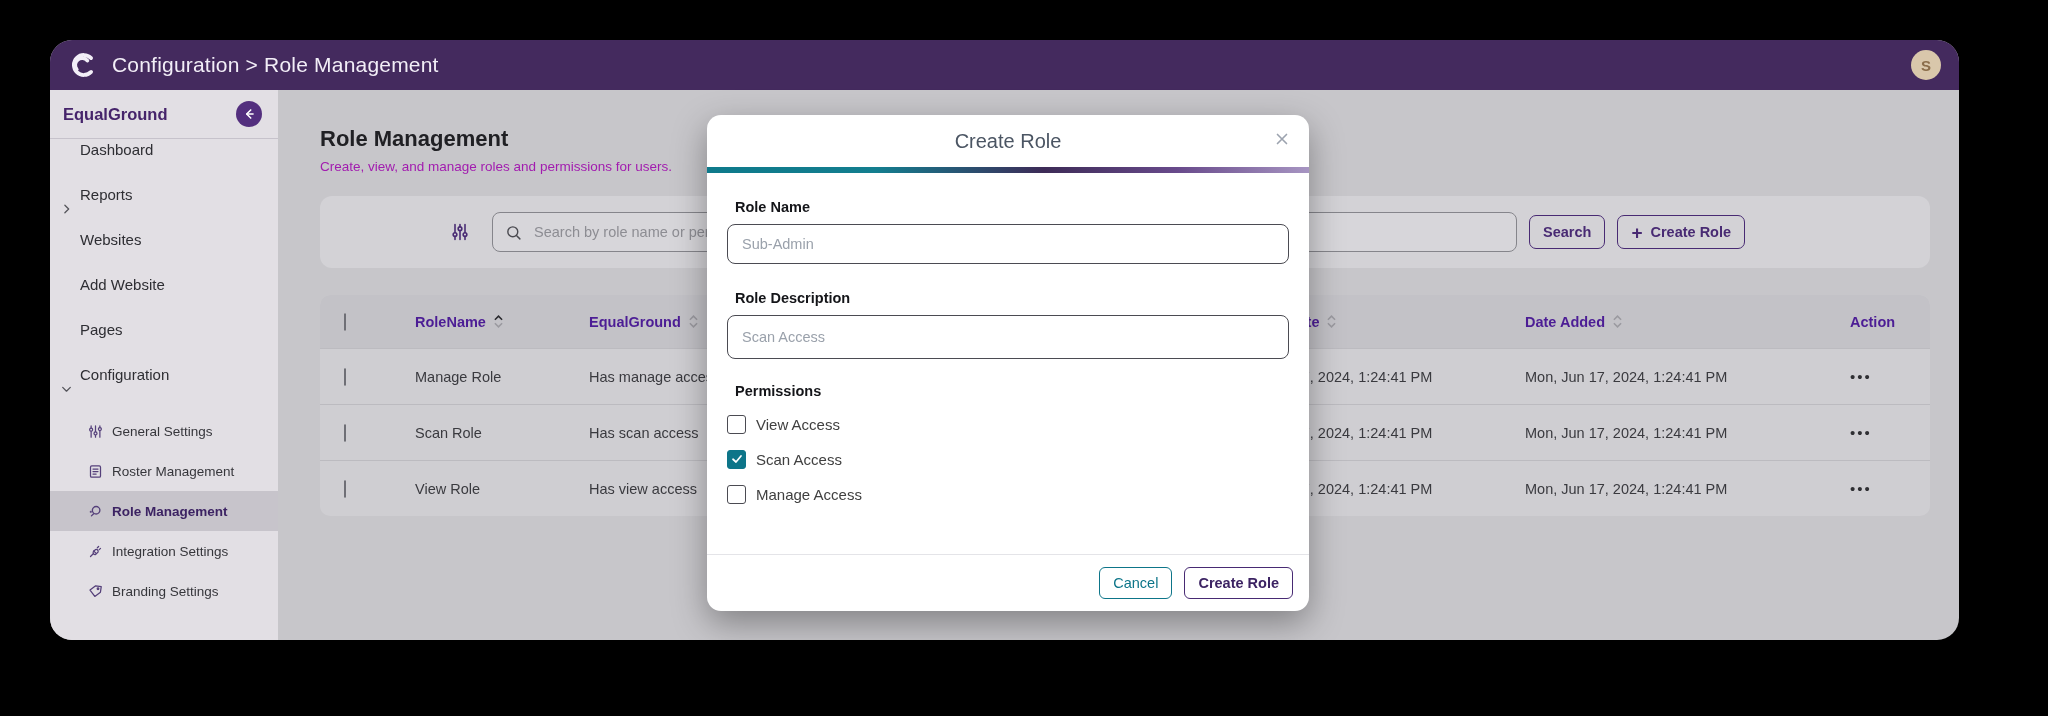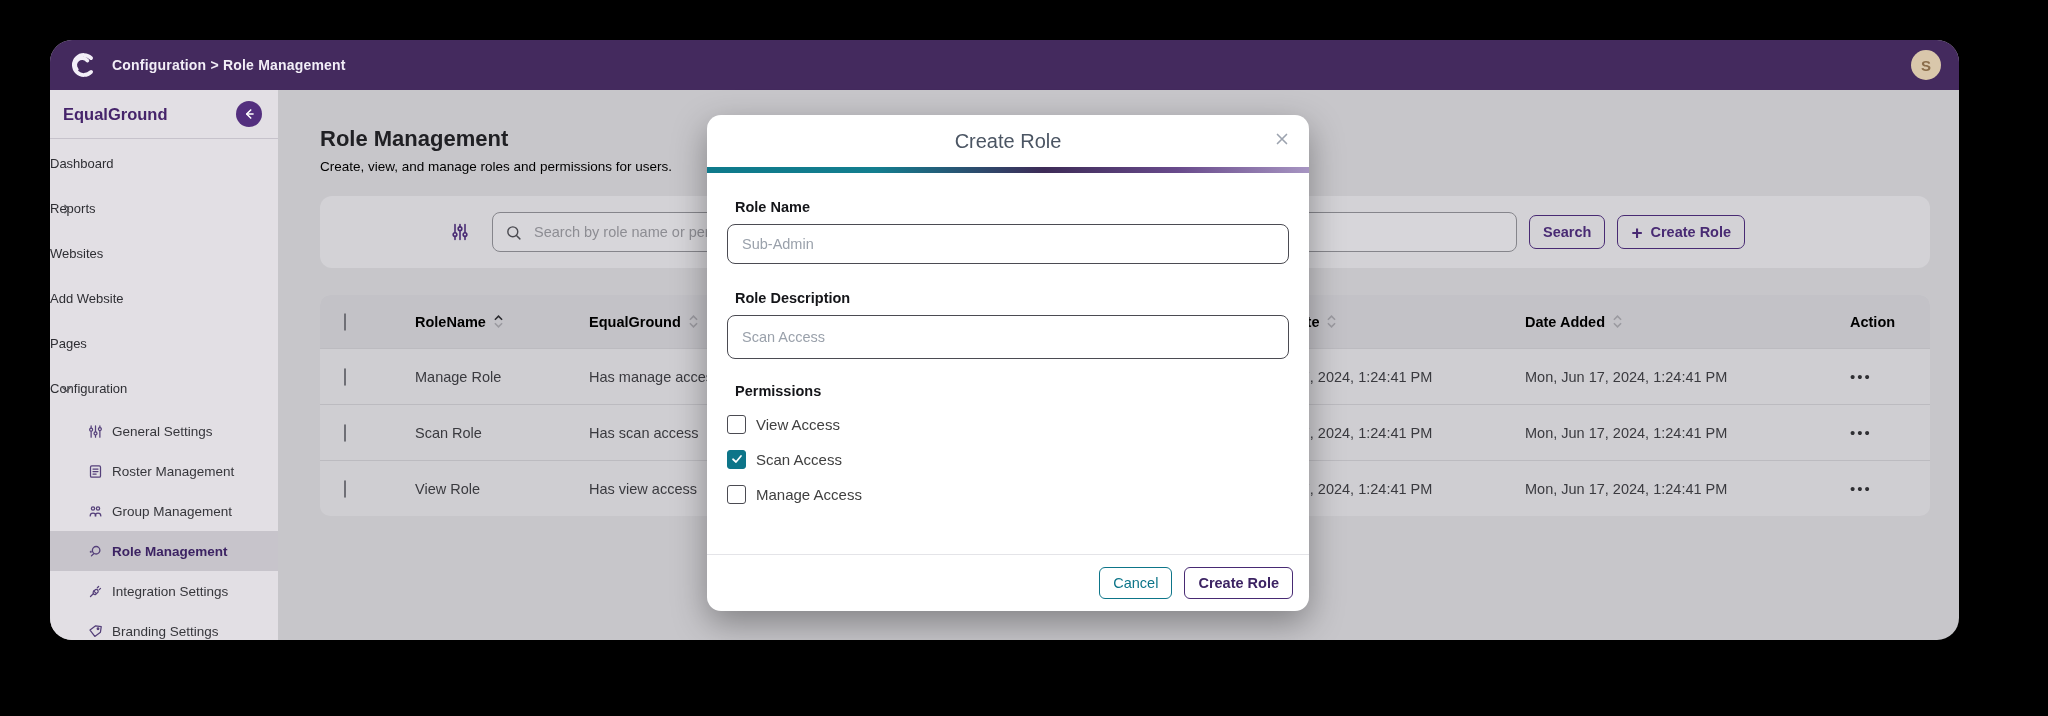--- a/index.html
+++ b/index.html
@@ -3,60 +3,60 @@
 <meta charset="utf-8">
 <style>
   html,body{margin:0;padding:0;background:#000;width:2048px;height:716px;position:relative;
     font-family:"Liberation Sans","DejaVu Sans",sans-serif;-webkit-font-smoothing:antialiased;}
   .app{position:absolute;left:50px;top:40px;width:1909px;height:600px;border-radius:22px;
     overflow:hidden;background:#c7c6ca;}
   
   .topbar{position:absolute;top:0;left:0;right:0;height:50px;background:#442a5e;
     display:flex;align-items:center;padding:0 18px;box-sizing:border-box;}
   .logo{width:30px;height:30px;margin-right:14px;flex:0 0 auto;}
-  .crumb{color:#f2eef7;font-size:14px;font-weight:700;letter-spacing:.2px;}
+  .crumb{color:#f2eef7;font-size:21px;font-weight:400;letter-spacing:.2px;}
   .avatar{margin-left:auto;width:30px;height:30px;border-radius:50%;background:#d9c7ab;
     color:#8a6d4a;font-size:15px;font-weight:600;display:flex;align-items:center;justify-content:center;}
   
   .sidebar{position:absolute;top:50px;left:0;width:228px;bottom:0;background:#e2dfe4;box-sizing:border-box;}
   .brand-row{height:49px;display:flex;align-items:center;padding:0 16px 0 13px;
     border-bottom:1px solid #c6c2cb;box-sizing:border-box;}
   .brand{color:#46246b;font-size:16.5px;font-weight:700;}
   .collapse-btn{margin-left:auto;width:26px;height:26px;border-radius:50%;background:#532f7e;
     display:flex;align-items:center;justify-content:center;cursor:pointer;}
   .nav{padding-top:2px;}
-  .nav-item{height:45px;display:flex;align-items:center;position:relative;
-    font-size:13px;color:#2e2e33;cursor:pointer;}
+  .nav-item{height:45px;display:flex;align-items:flex-start;padding-left:30px;position:relative;
+    font-size:15px;color:#2e2e33;cursor:pointer;}
   .nav-item .chev{position:absolute;left:10px;top:50%;transform:translateY(-50%);display:flex;}
   .sub-item{height:40px;display:flex;align-items:center;padding-left:38px;gap:9px;
     font-size:13.5px;color:#36363b;cursor:pointer;}
   .sub-item .si{display:flex;flex:0 0 auto;color:#55407a;}
   .sub-item.selected{background:#c7c4cb;color:#3c2363;font-weight:700;}
   
   .main{position:absolute;top:50px;left:228px;right:0;bottom:0;}
   .page-head{padding:36px 0 0 42px;}
   .page-title{font-size:22px;font-weight:700;color:#202024;}
-  .page-sub{font-size:13.5px;color:#000000;margin-top:7px;}
+  .page-sub{font-size:13.5px;color:#a21caf;margin-top:7px;}
   .search-panel{position:absolute;left:42px;top:106px;width:1610px;height:72px;background:#d3d2d6;
     border-radius:12px;display:flex;align-items:center;box-sizing:border-box;padding-left:130px;}
   .filter-icon{color:#482a73;display:flex;margin-right:22px;cursor:pointer;}
   .search-box{width:1025px;height:40px;border:1px solid #85858b;border-radius:8px;background:#d7d6da;
     display:flex;align-items:center;padding:0 12px;box-sizing:border-box;gap:10px;}
   .search-box input{border:none;outline:none;background:transparent;font-size:14.5px;flex:1;
     color:#3a3a3f;font-family:inherit;}
   .search-box input::placeholder{color:#8d8d93;}
   .btn-outline-p{height:34px;border:1.5px solid #482a73;border-radius:7px;color:#482a73;background:transparent;
     font-size:14.5px;font-weight:600;padding:0 13px;display:flex;align-items:center;gap:8px;cursor:pointer;
     font-family:inherit;box-sizing:border-box;}
   .search-btn{margin-left:12px;}
   .create-btn{margin-left:12px;}
   
   .table-panel{position:absolute;left:42px;top:205px;width:1610px;background:#cfced2;border-radius:10px;overflow:hidden;}
   .tgrid{display:grid;grid-template-columns:95px 174px 641px 295px 325px 80px;align-items:center;}
-  .thead{height:53px;background:#c3c2c7;font-size:14.5px;font-weight:700;color:#000000;}
+  .thead{height:53px;background:#c3c2c7;font-size:14.5px;font-weight:700;color:#4c1d95;}
   .trow{height:55px;font-size:14.5px;color:#3a3a3f;border-top:1px solid #bcbbc0;}
   .hcell{display:flex;align-items:center;gap:8px;}
   .cb-cell{padding-left:24px;}
   .checkbox{width:20px;height:20px;border:1.6px solid #6f6f76;border-radius:4px;background:#d6d5d9;
     box-sizing:border-box;cursor:pointer;}
   .dots{font-size:15px;letter-spacing:2px;color:#2f2f33;cursor:pointer;}
   .sort{display:flex;flex-direction:column;gap:1px;cursor:pointer;}
   
   .modal{position:absolute;left:707px;top:115px;width:602px;height:496px;background:#fff;border-radius:14px;
     box-shadow:0 12px 34px rgba(0,0,0,.35);z-index:10;}
@@ -153,31 +153,20 @@
       </div>
       <div class="sub-item">
         <span class="si">
           <svg width="15" height="15" viewBox="0 0 24 24" fill="none" stroke="currentColor" stroke-width="2" stroke-linecap="round">
             <rect x="4" y="3" width="16" height="18" rx="2"></rect>
               <path d="M8 8h8M8 12h8M8 16h5"></path>
           </svg>
         </span>
         <span>Roster Management</span>
       </div>
-      <div class="sub-item">
-        <span class="si">
-          <svg width="15" height="15" viewBox="0 0 24 24" fill="none" stroke="currentColor" stroke-width="2" stroke-linecap="round">
-            <circle cx="8" cy="7" r="2.6"></circle>
-              <circle cx="16" cy="7" r="2.6"></circle>
-            <path d="M3.5 19c0-2.5 2-4.5 4.5-4.5S12.5 16.5 12.5 19"></path>
-              <path d="M11.5 19c0-2.5 2-4.5 4.5-4.5s4.5 2 4.5 4.5"></path>
-          </svg>
-        </span>
-        <span>Group Management</span>
-      </div>
       <div class="sub-item selected">
         <span class="si">
           <svg width="15" height="15" viewBox="0 0 24 24" fill="none" stroke="currentColor" stroke-width="2.1" stroke-linecap="round">
             <circle cx="13" cy="10" r="6"></circle>
               <path d="M9 15.5 L5.5 19"></path>
               <path d="M3.5 12.5h2M4.5 11.5v2" stroke-width="1.6"></path>
           </svg>
         </span>
         <span>Role Management</span>
       </div>

